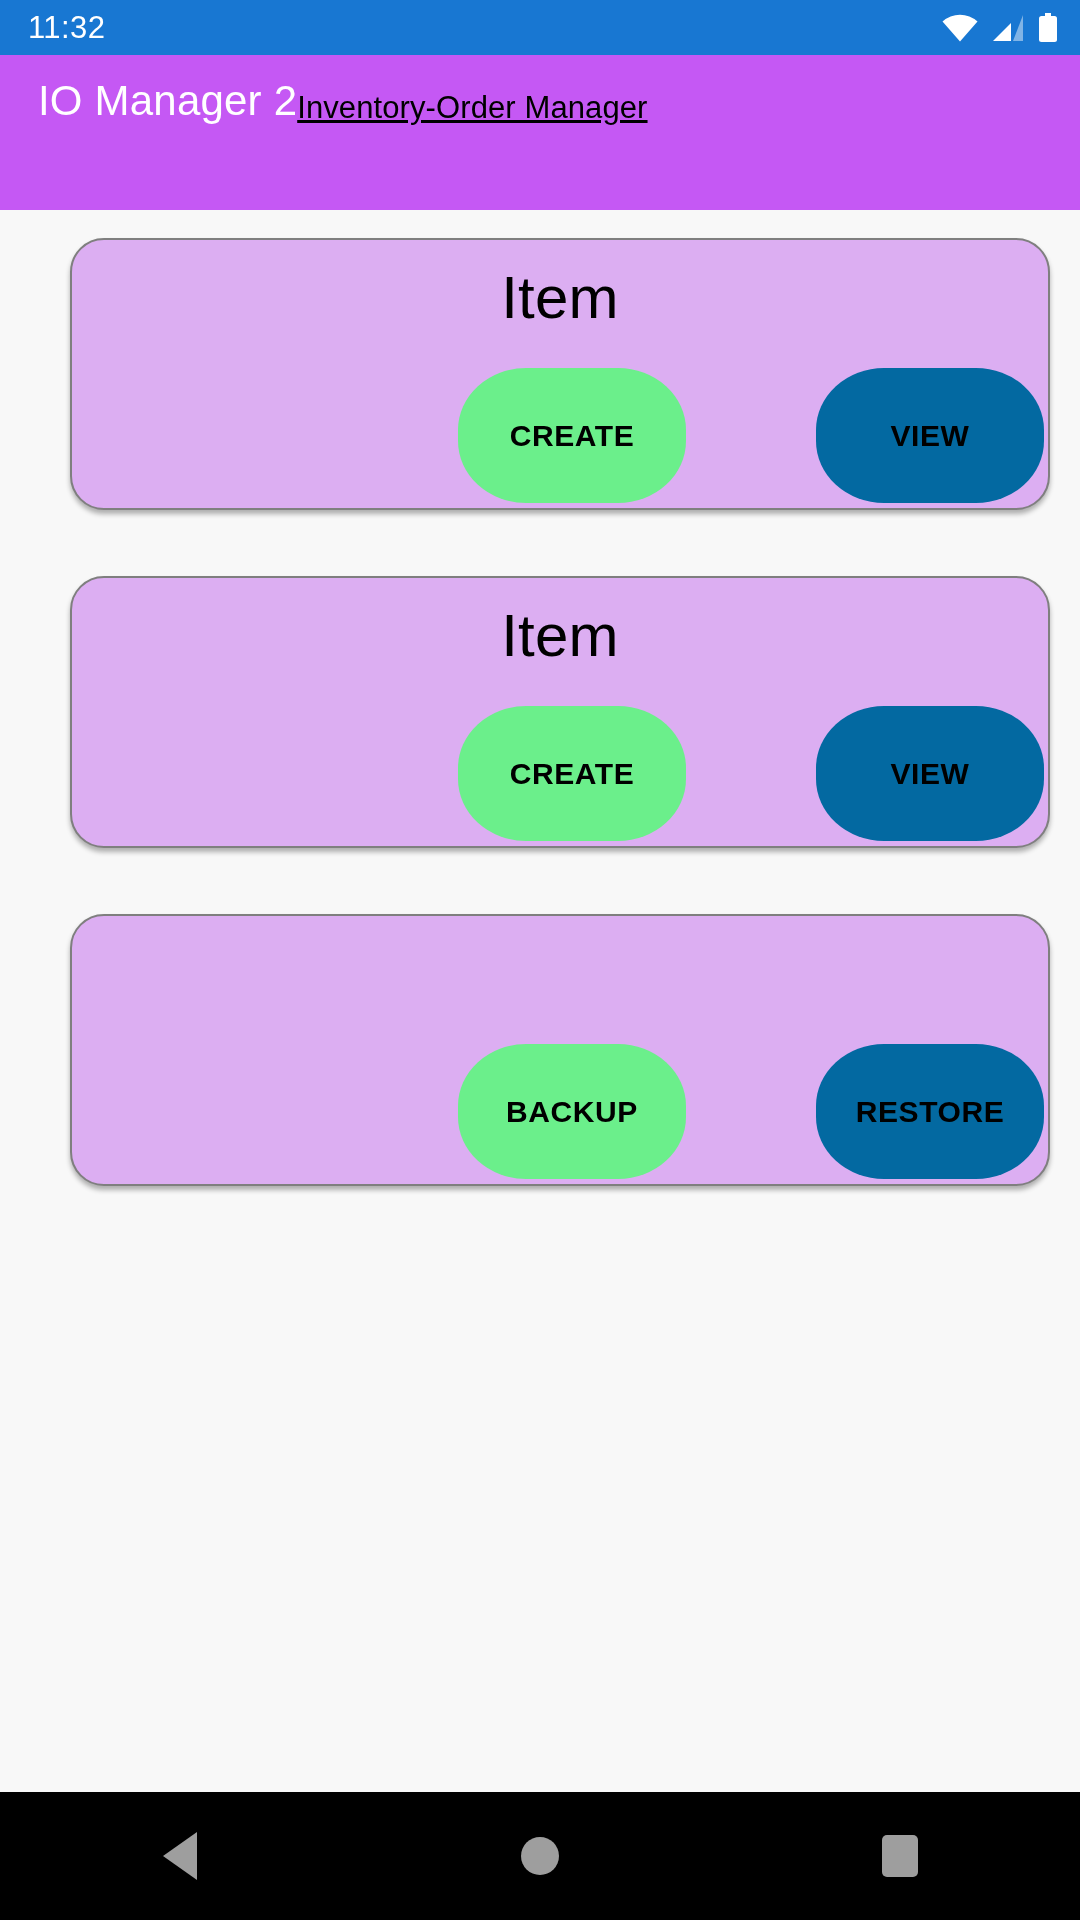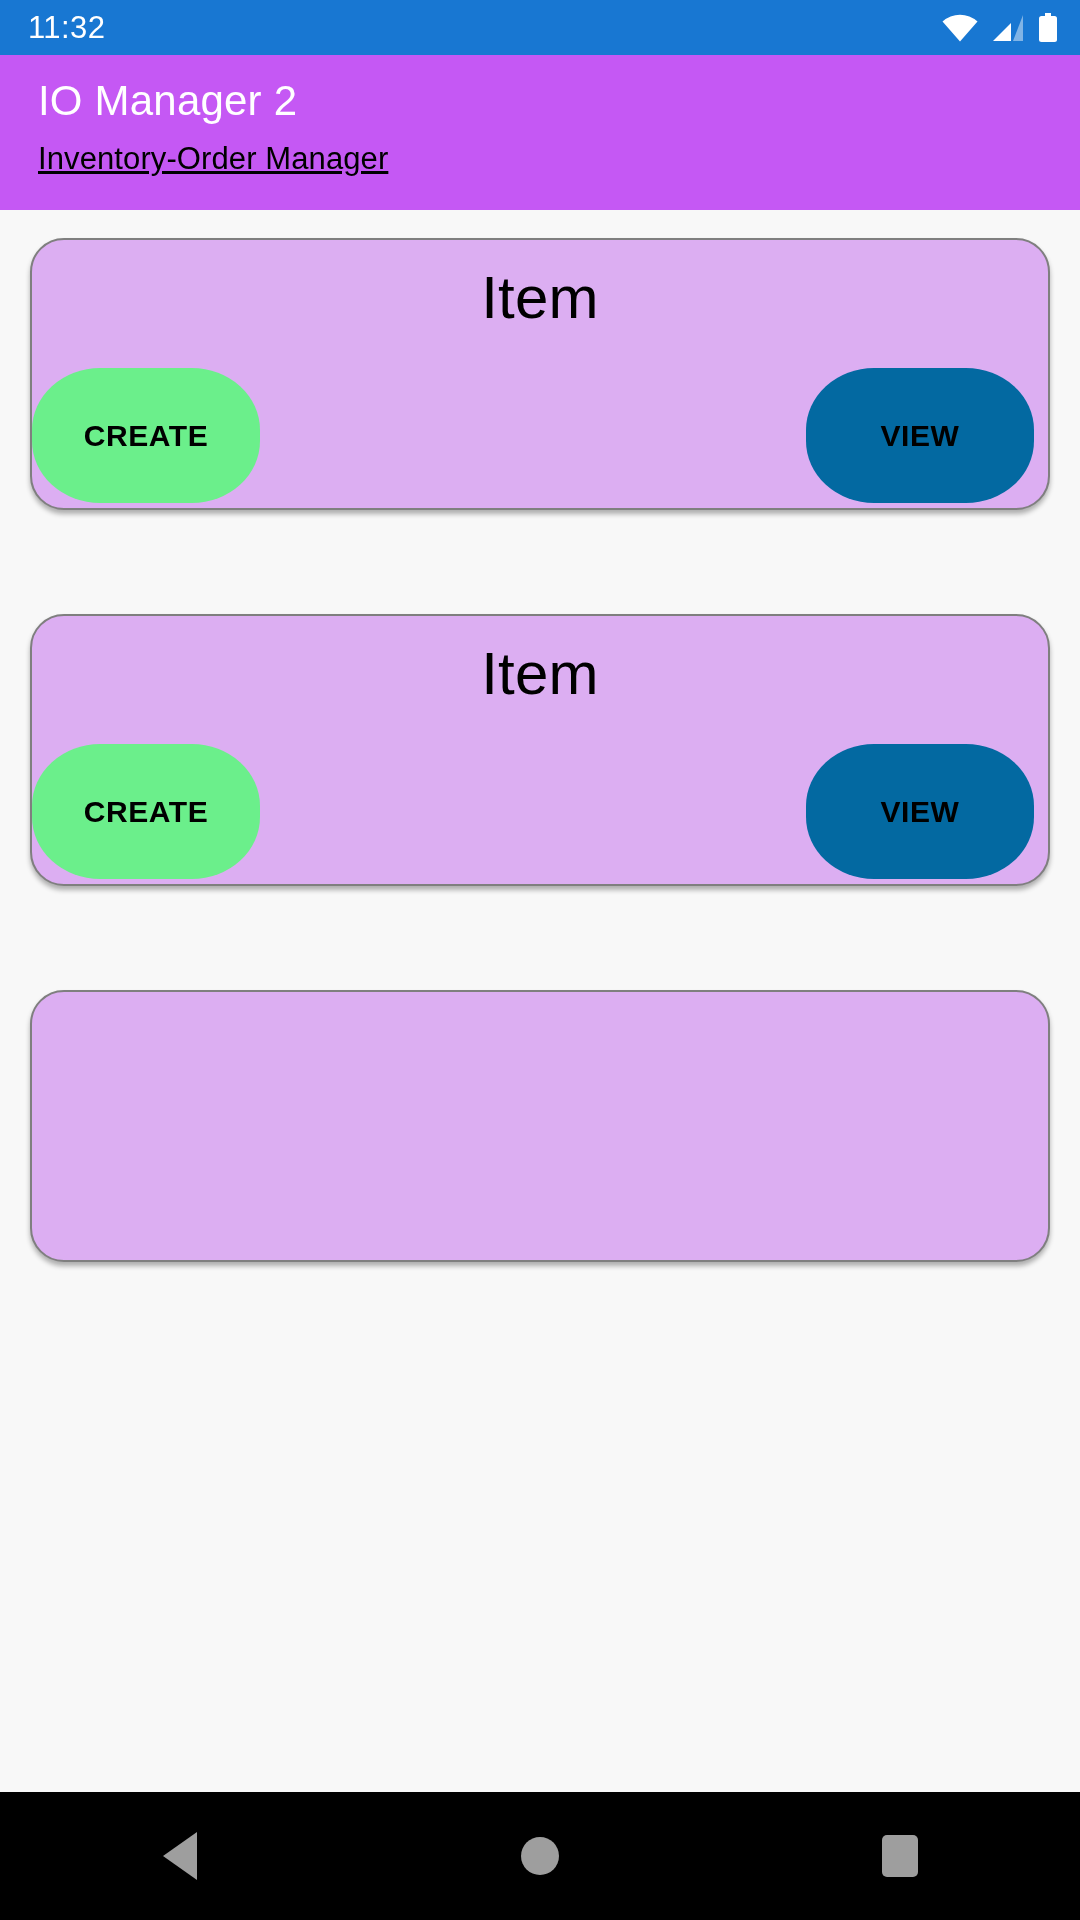--- a/index.html
+++ b/index.html
@@ -49,21 +49,21 @@
   .status-icons svg { display: block; }
 
   
   .app-header {
     background: #c558f4;
     height: 155px;
     flex: 0 0 auto;
     box-sizing: border-box;
     padding: 20px 0 0 38px;
     display: flex;
-    flex-direction: column;
+    flex-direction: row;
     justify-content: flex-start;
   }
   .app-title {
     color: #ffffff;
     font-size: 42px;
     line-height: 1.22;
     letter-spacing: 0.2px;
   }
   .app-subtitle {
     color: #000000;
@@ -75,21 +75,22 @@
   }
 
   
   .content {
     flex: 1 1 auto;
     background: #f8f8f8;
     padding: 28px 30px 8px 30px;
     box-sizing: border-box;
     display: flex;
     flex-direction: column;
-    gap: 104px;
+    gap: 66px;
+    margin-left: 40px;
   }
 
   .card {
     position: relative;
     height: 272px;
     box-sizing: border-box;
     background: #dcaef2;
     border: 2px solid #7f7f7f;
     border-radius: 34px;
     box-shadow: 0 4px 5px rgba(0,0,0,0.30);
@@ -101,24 +102,24 @@
     color: #000000;
     font-size: 60px;
     line-height: 1;
     padding-top: 28px;
     letter-spacing: 0.2px;
   }
 
   .card-actions {
     position: absolute;
     left: 0;
-    right: 14px;
+    right: 4px;
     top: 128px;
     display: flex;
-    justify-content: space-between;
+    justify-content: flex-end;
     gap: 130px;
   }
 
   .pill-btn {
     width: 228px;
     height: 135px;
     border: none;
     border-radius: 68px / 62px;
     font-family: "Liberation Sans", sans-serif;
     font-size: 30px;
@@ -213,20 +214,24 @@
 
     <div class="card">
       <div class="card-title">Item</div>
       <div class="card-actions">
         <button class="pill-btn primary">CREATE</button>
         <button class="pill-btn secondary">VIEW</button>
       </div>
     </div>
 
     <div class="card">
+      <div class="card-actions">
+        <button class="pill-btn primary">BACKUP</button>
+        <button class="pill-btn secondary">RESTORE</button>
+      </div>
     </div>
 
   </div>
 
   <div class="nav-bar">
     <div class="nav-btn">
       <span class="nav-back"></span>
     </div>
     <div class="nav-btn">
       <span class="nav-home"></span>

